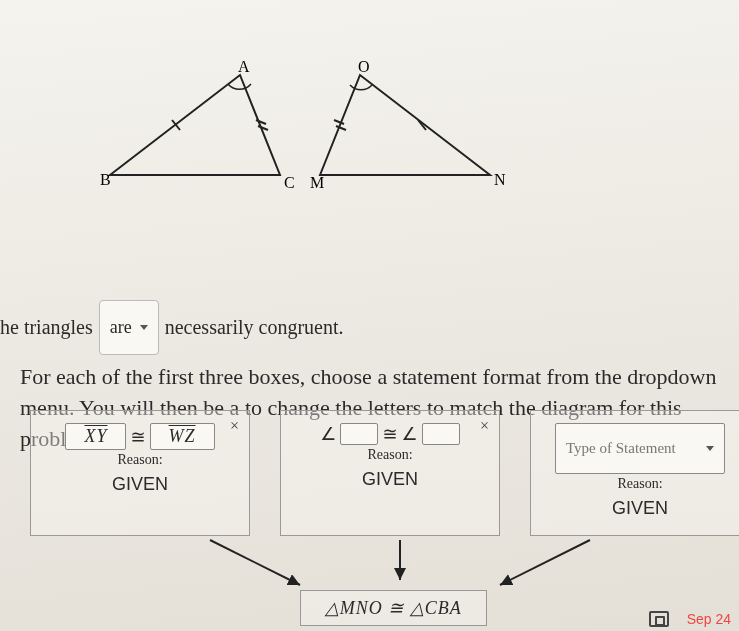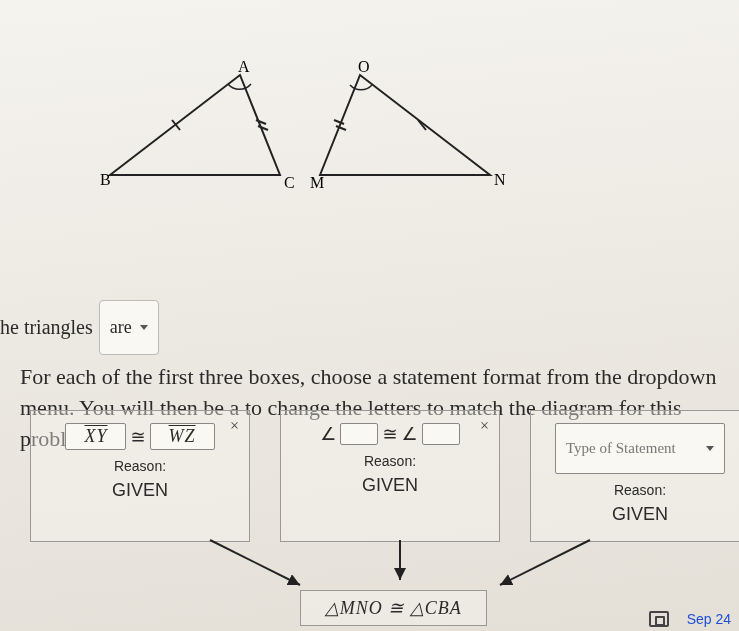--- a/index.html
+++ b/index.html
@@ -103,22 +103,22 @@
   .blank-box { width: 24px; height: 22px; }
   .type-box {
     color: #777;
     font-size: 15px;
     padding: 16px 10px;
     width: 170px;
     justify-content: space-between;
   }
   .reason-label {
     font-size: 14px;
-    margin-top: 8px;
-    font-family: Liberation Sans, sans-serif;
+    margin-top: 2px;
+    font-family: Liberation Serif, serif;
   }
   .reason-value {
     font-size: 18px;
     margin-top: 6px;
     font-family: Liberation Sans, sans-serif;
   }
   .arrows {
     position: absolute;
     top: 530px;
     left: 30px;
@@ -139,21 +139,21 @@
   }
   .footer {
     position: absolute;
     bottom: 4px;
     right: 8px;
     display: flex;
     align-items: center;
     gap: 18px;
     font-size: 14px;
     font-family: Arial, sans-serif;
-    color: #1d4ed8;
+    color: #ef4444;
   }
   .footer-icon {
     width: 20px; height: 16px;
     border: 2px solid #444;
     border-radius: 2px;
     position: relative;
     cursor: pointer;
   }
   .footer-icon::after {
     content:'';
@@ -196,20 +196,21 @@
     <text x="394" y="125">N</text>
   </svg>
 </div>
 
 <div class="sentence">
   <span>he triangles</span>
   <span class="select-box">
     <span>are</span>
     <span class="chev"></span>
   </span>
+  <span>necessarily congruent.</span>
 </div>
 
 <div class="instructions">For each of the first three boxes, choose a statement format from the dropdown menu. You will then be a to change the letters to match the diagram for this problem.</div>
 
 <div class="cards">
 
   <div class="card">
     <span class="close">×</span>
     <div class="stmt-box">
       <span class="seg-box">

